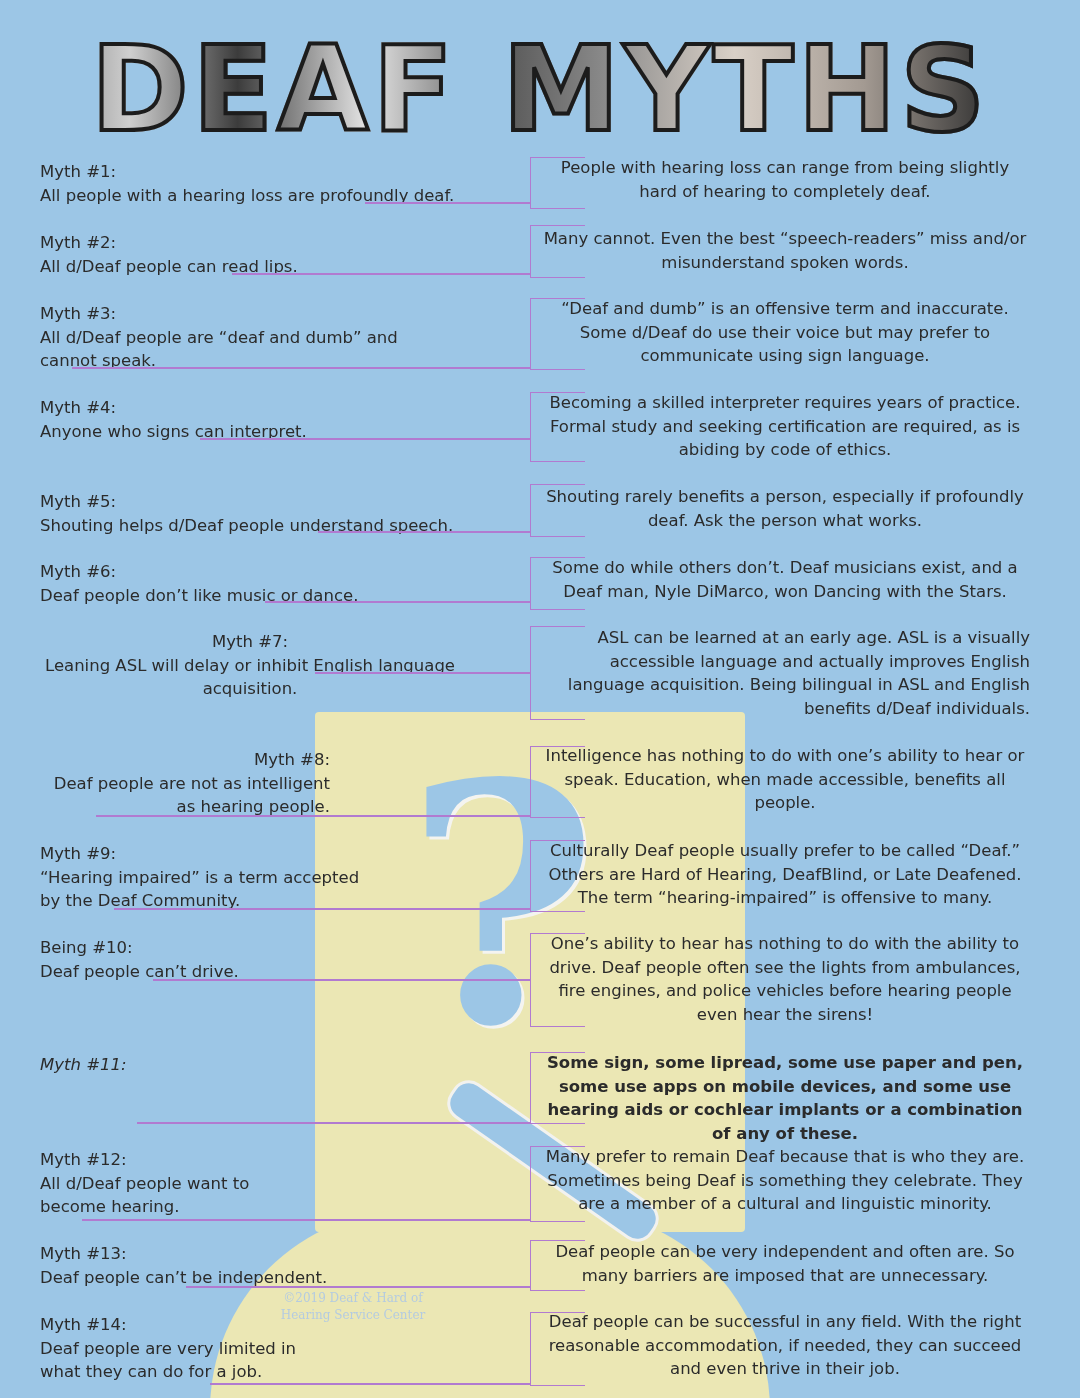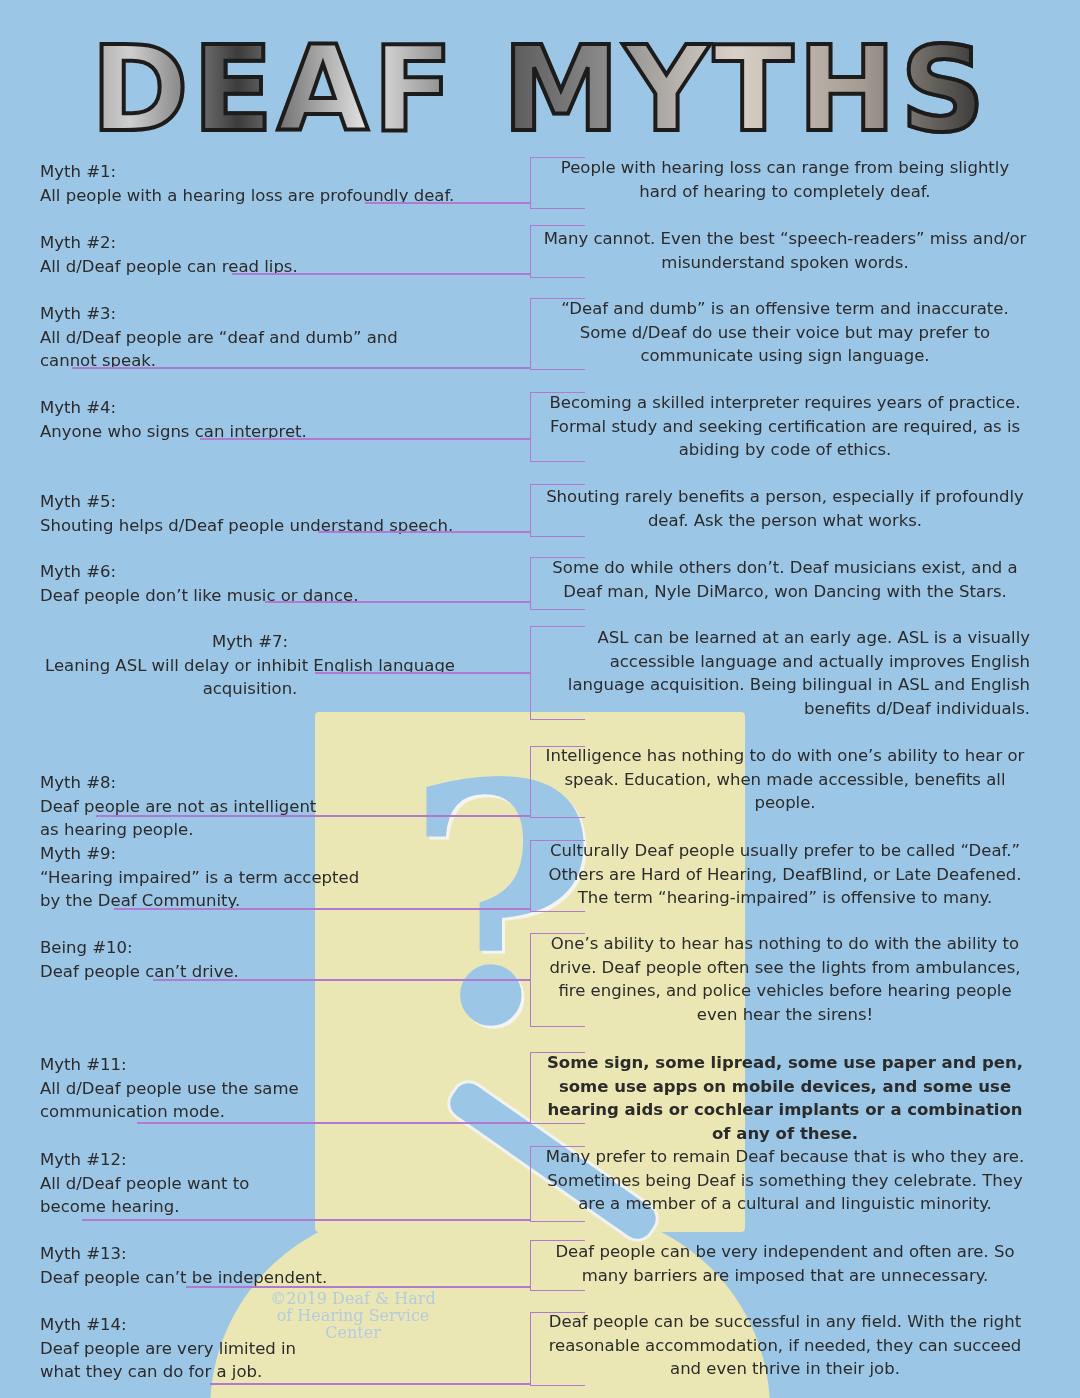--- a/index.html
+++ b/index.html
@@ -48,21 +48,21 @@
   .bracket {
     position: absolute; left: 530px; width: 54px;
     border: 1.5px solid #b17ad0; border-right: none;
   }
   .fact {
     position: absolute; left: 540px; width: 490px; text-align: center;
     font-size: 16.5px; line-height: 23.5px; color: #2b2b2b;
   }
   .copyright {
     position: absolute; left: 268px; top: 1290px; width: 170px;
-    font-family: "DejaVu Serif", serif; font-size: 16px; line-height: 17px;
+    font-family: "DejaVu Serif", serif; font-size: 12px; line-height: 17px;
     color: #b4cbe0; text-align: center;
   }
 </style>
 </head>
 <body>
 
 <div class="bg-yellow-head"></div>
 <div class="bg-yellow-body"></div>
 <div class="qmark">?</div>
 <div class="hand"></div>
@@ -133,21 +133,21 @@
   <div class="myth" style="top:630px; width:420px;text-align:center;">
     <span class="myth-label">Myth #7:</span>
     <span>Leaning ASL will delay or inhibit English language acquisition.</span>
   </div>
   <div class="line" style="left:315px; width:215px; top:672px;"></div>
   <div class="bracket" style="top:626px; height:92px;"></div>
   <div class="fact" style="top:626px;text-align:right;">ASL can be learned at an early age.  ASL is a visually accessible language and actually improves English language acquisition.  Being bilingual in ASL and English benefits d/Deaf individuals.</div>
 </div>
 
 <div>
-  <div class="myth" style="top:771px; width:290px;">
+  <div class="myth" style="top:748px; width:290px;text-align:right;">
     <span class="myth-label">Myth #8:</span>
     <span>Deaf people are not as intelligent as hearing people.</span>
   </div>
   <div class="line" style="left:96px; width:434px; top:815px;"></div>
   <div class="bracket" style="top:746px; height:70px;"></div>
   <div class="fact" style="top:744px;">Intelligence has nothing to do with one’s ability to hear or speak.  Education, when made accessible, benefits all people.</div>
 </div>
 
 <div>
   <div class="myth" style="top:842px; width:330px;">
@@ -163,23 +163,22 @@
   <div class="myth" style="top:936px;">
     <span class="myth-label">Being #10:</span>
     <span>Deaf people can’t drive.</span>
   </div>
   <div class="line" style="left:153px; width:377px; top:979px;"></div>
   <div class="bracket" style="top:933px; height:92px;"></div>
   <div class="fact" style="top:932px;">One’s ability to hear has nothing to do with the ability to drive.  Deaf people often see the lights from ambulances, fire engines, and police vehicles before hearing people even hear the sirens!</div>
 </div>
 
 <div>
-  <div class="myth" style="top:1053px; width:280px;">
+  <div class="myth" style="top:1053px; width:280px;font-style:italic;">
     <span class="myth-label">Myth #11:</span>
-    <span>All d/Deaf people use the same communication mode.</span>
   </div>
   <div class="line" style="left:137px; width:393px; top:1122px;"></div>
   <div class="bracket" style="top:1052px; height:70px;"></div>
   <div class="fact" style="top:1051px;font-weight:bold;">Some sign, some lipread, some use paper and pen, some use apps on mobile devices, and some use hearing aids or cochlear implants or a combination of any of these.</div>
 </div>
 
 <div>
   <div class="myth" style="top:1148px; width:240px;">
     <span class="myth-label">Myth #12:</span>
     <span>All d/Deaf people want to become hearing.</span>

